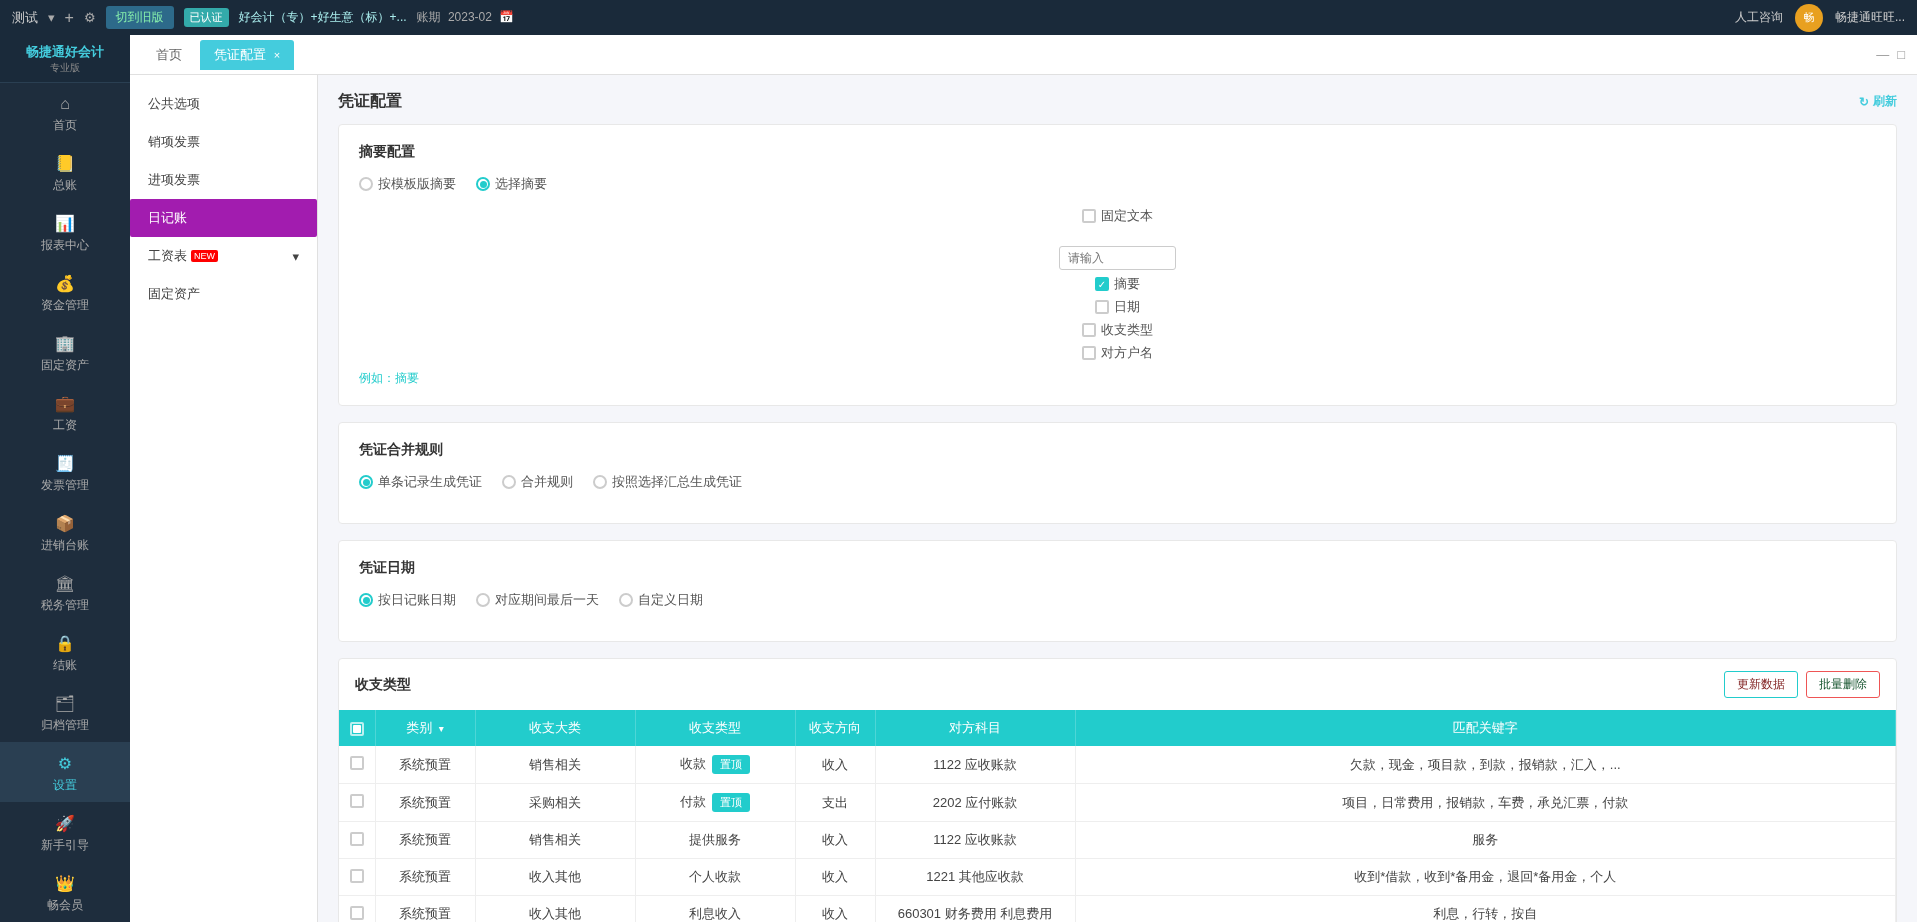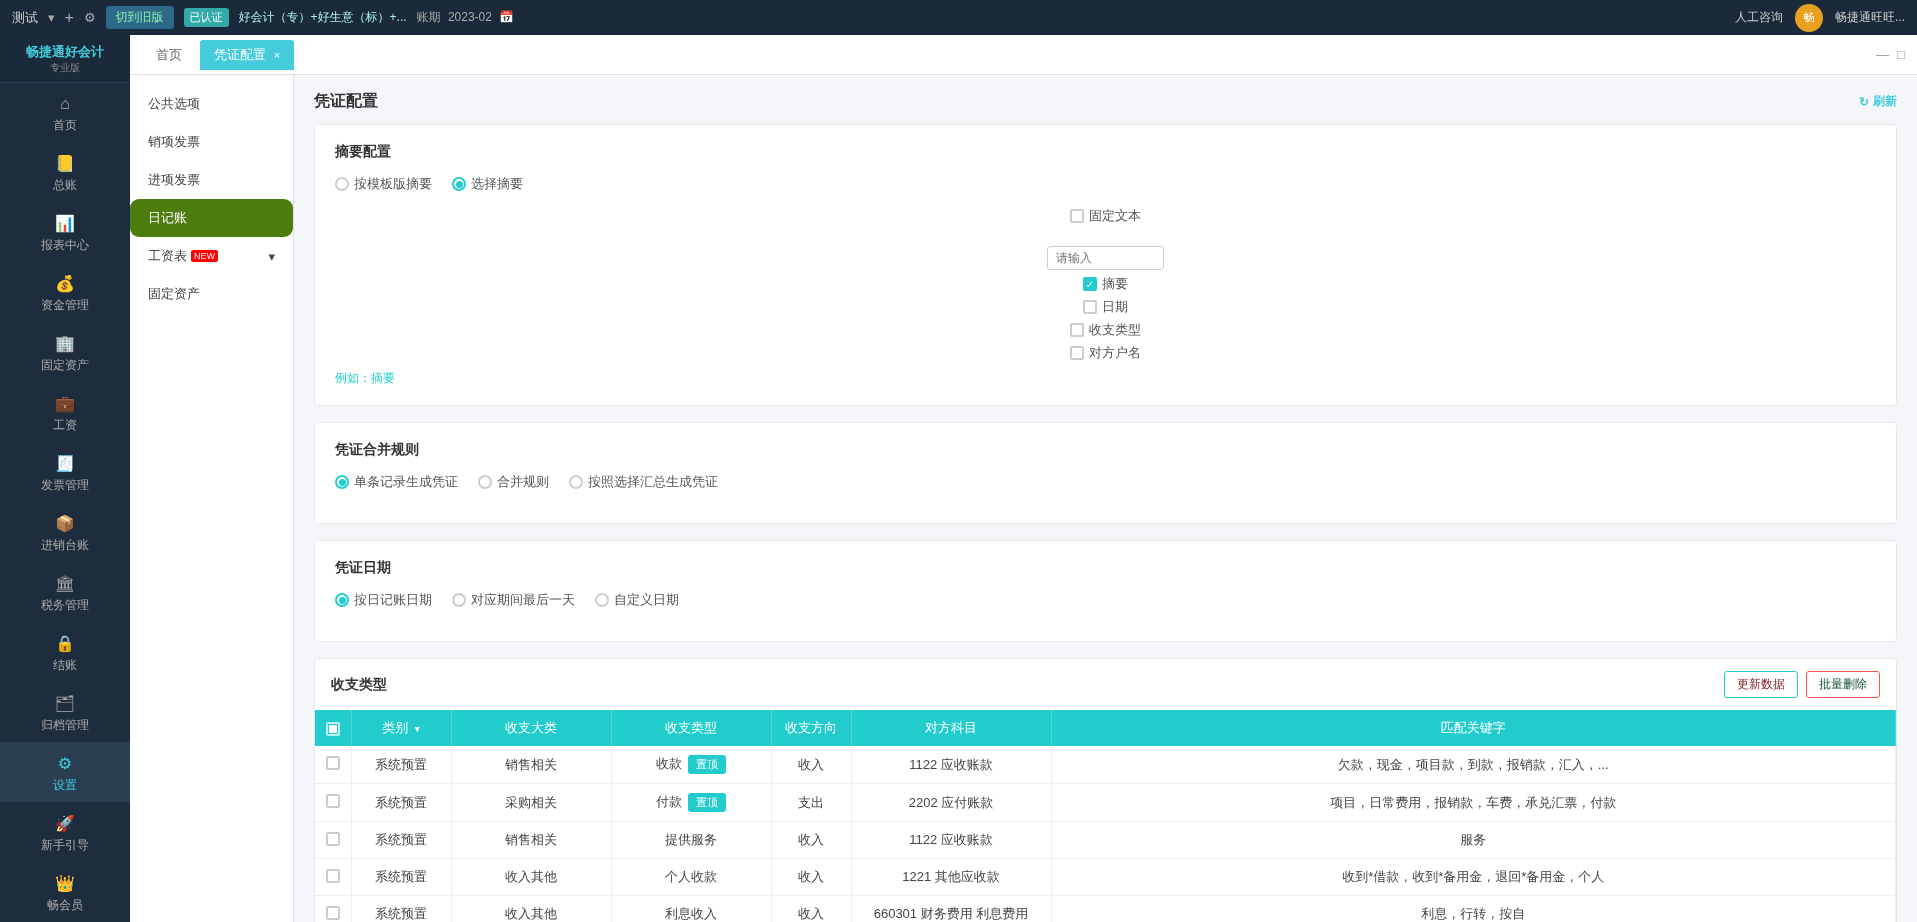--- a/index.html
+++ b/index.html
@@ -34,23 +34,23 @@
     .tabs-bar { height: 40px; background: #fff; border-bottom: 1px solid #e0e0e0; display: flex; align-items: center; padding: 0 12px; gap: 4px; flex-shrink: 0; }
     .tab { padding: 6px 14px; border-radius: 3px 3px 0 0; font-size: 13px; cursor: pointer; color: #666; }
     .tab.active { background: #4cd; color: #fff; }
     .tab-close { margin-left: 4px; color: #fff; cursor: pointer; font-size: 11px; }
     .tabs-bar-right { margin-left: auto; display: flex; align-items: center; gap: 8px; color: #999; }
 
     
     .page-wrapper { flex: 1; display: flex; overflow: hidden; background: #f5f6fa; }
 
     
-    .left-nav { width: 164px; background: #fff; border-right: 1px solid #e0e0e0; padding: 10px 0; flex-shrink: 0; }
+    .left-nav { width: 188px; background: #fff; border-right: 1px solid #e0e0e0; padding: 10px 0; flex-shrink: 0; }
     .left-nav-item { padding: 10px 18px; color: #444; cursor: pointer; font-size: 13px; display: flex; align-items: center; justify-content: space-between; }
-    .left-nav-item.active { background: #4d7c0f; color: #fff; border-radius: 9px; }
+    .left-nav-item.active { background: #a21caf; color: #fff; border-radius: 2px; }
     .left-nav-new-badge { background: #f00; color: #fff; font-size: 9px; padding: 1px 3px; border-radius: 2px; margin-left: 4px; }
 
     
     .main-content { flex: 1; overflow-y: auto; padding: 16px 20px; }
 
     
     .page-title { font-size: 16px; font-weight: bold; color: #333; margin-bottom: 12px; display: flex; align-items: center; justify-content: space-between; }
     .refresh-btn { color: #4cd; font-size: 12px; cursor: pointer; display: flex; align-items: center; gap: 4px; }
 
     

